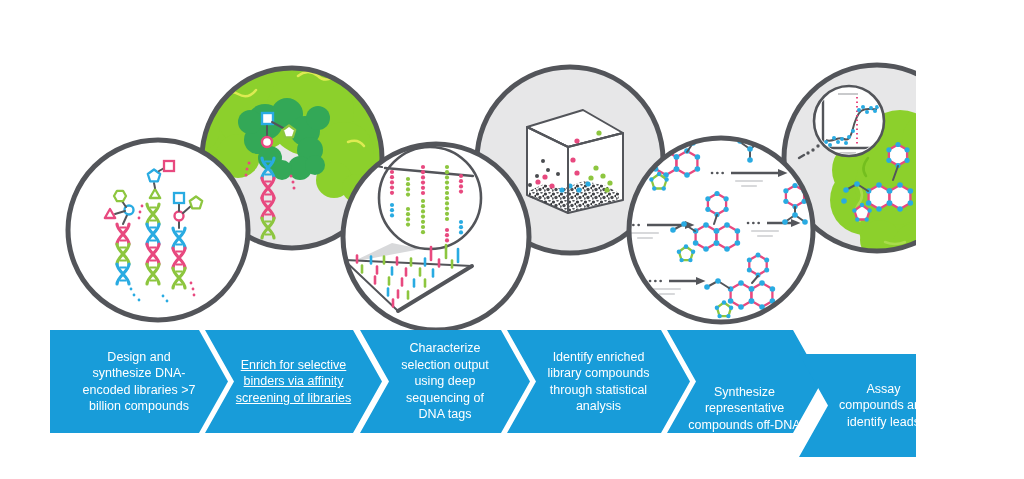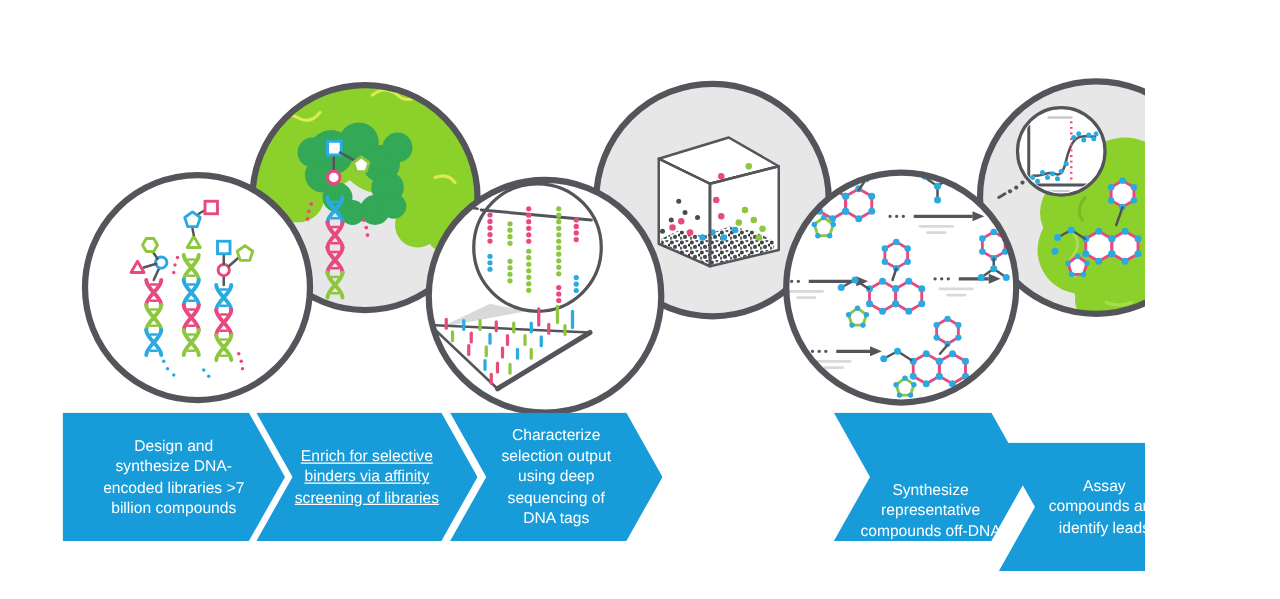--- a/index.html
+++ b/index.html
@@ -540,20 +540,26 @@
 binders via affinity
 screening of libraries</span>
   </div>
   <div class="step s3 notch" style="background: rgb(24, 156, 217);">
     <span>Characterize
 selection output
 using deep
 sequencing of
 DNA tags</span>
   </div>
+  <div class="step s4 notch" style="background: rgb(24, 156, 217);">
+    <span>Identify enriched
+library compounds
+through statistical
+analysis</span>
+  </div>
   <div class="step s5 notch" style="background: rgb(24, 156, 217);">
     <span>Synthesize
 representative
 compounds off-DNA</span>
   </div>
   <div class="step s6 notch" style="background: rgb(24, 156, 217); margin-top: 24px;">
     <span>Assay
 compounds and
 identify leads</span>
   </div>

